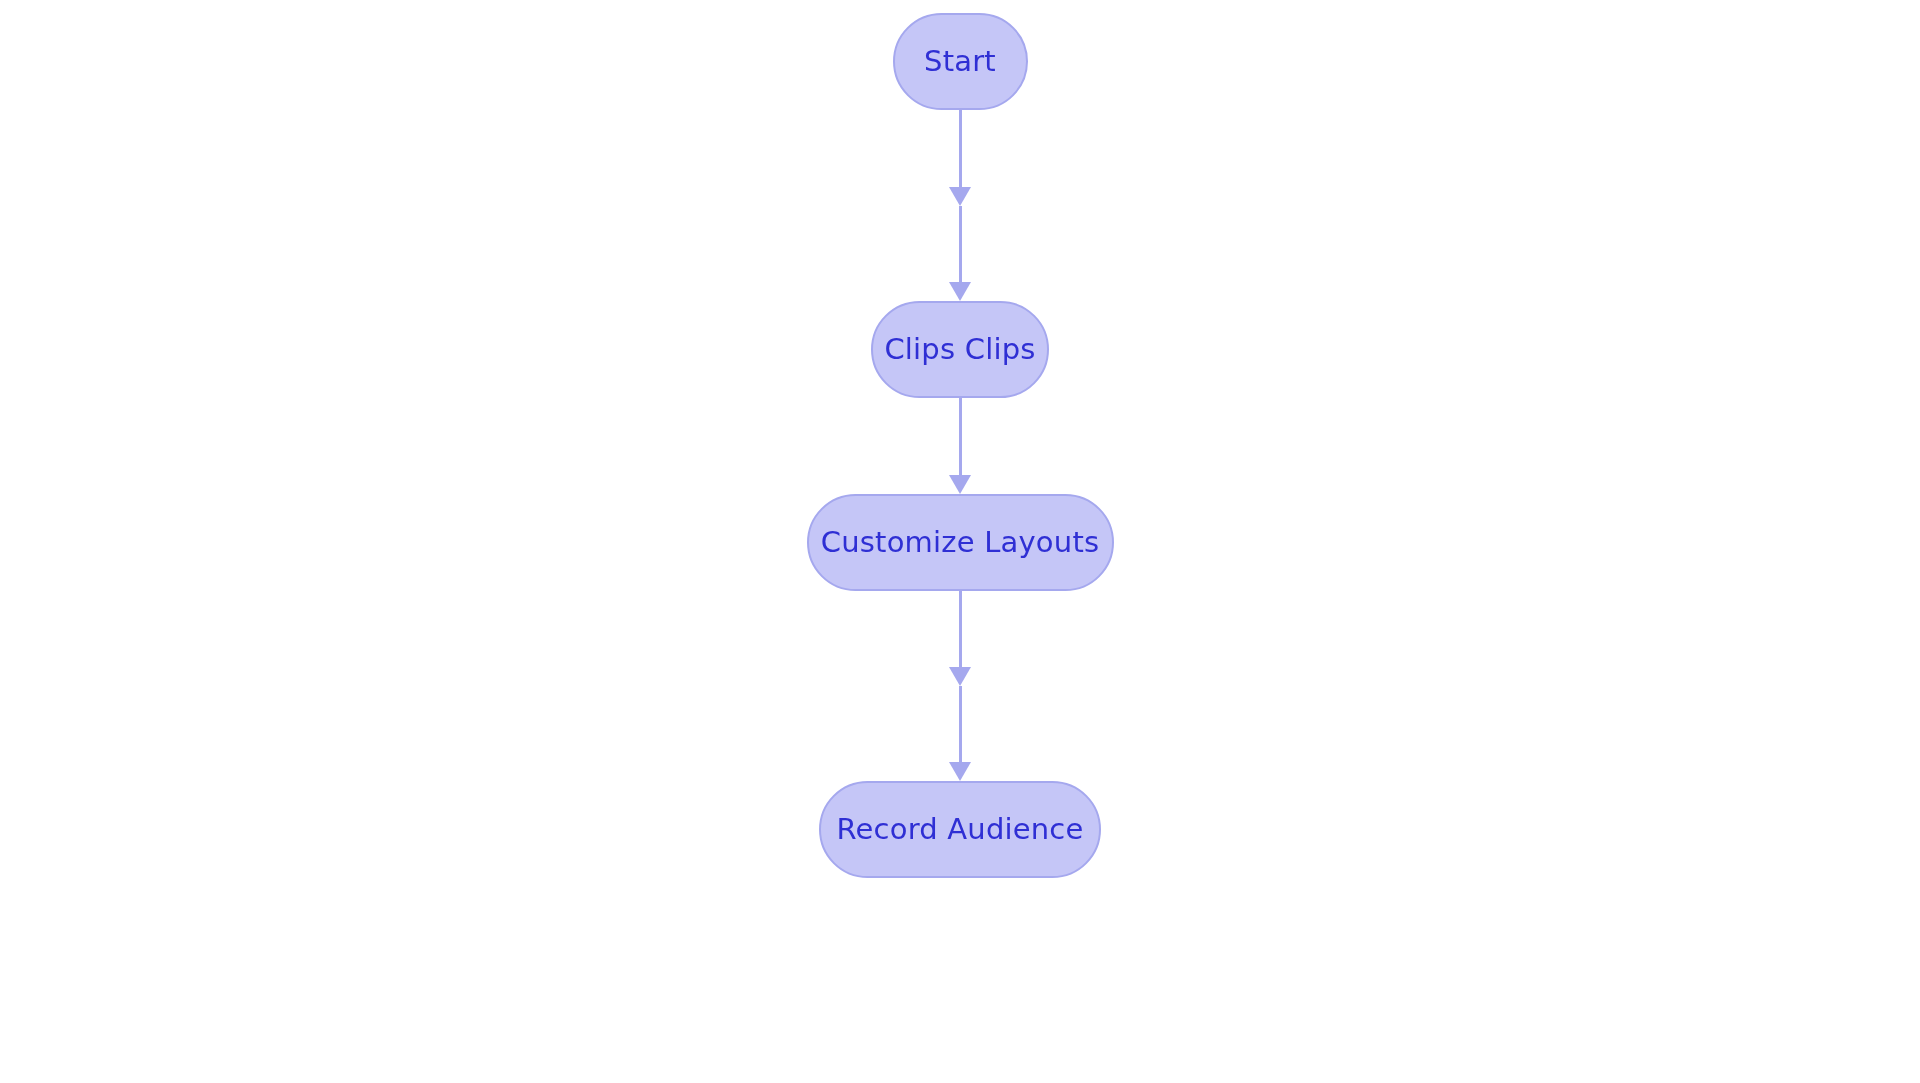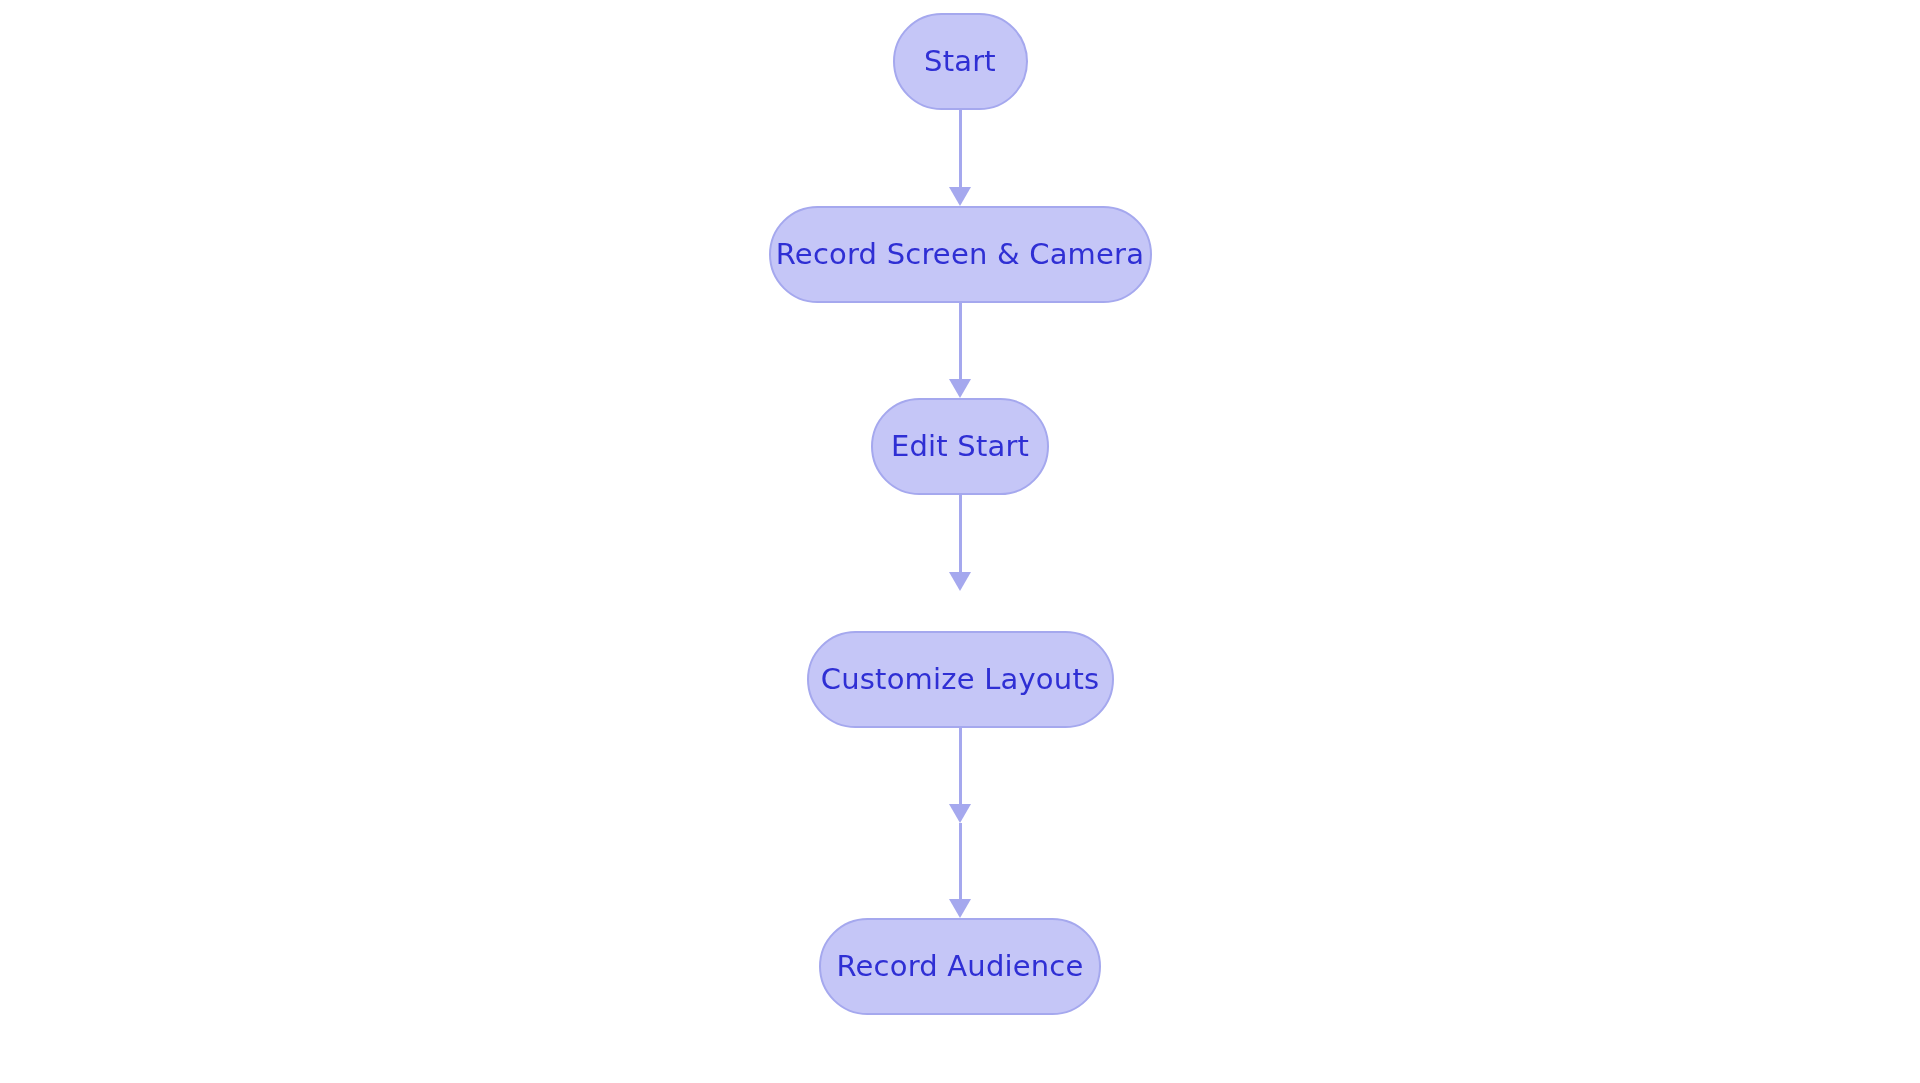--- a/index.html
+++ b/index.html
@@ -54,21 +54,21 @@
 
   .node-label {
     display: block;
     line-height: 1;
   }
 
   
   .node.w-start      { width: 135px; }
   .node.w-record     { width: 383px; }
   .node.w-edit       { width: 178px; }
-  .node.w-customize  { width: 307px; margin-top: 40px; }
+  .node.w-customize  { width: 307px; }
   .node.w-share      { width: 245px; }
   .node.w-engage     { width: 282px; }
 
   
   .connector {
     position: relative;
     width: 26px;
     display: flex;
     flex-direction: column;
     align-items: center;
@@ -106,31 +106,28 @@
 
     <div class="node w-start">
       <span class="node-label">Start</span>
     </div>
 
     <div class="connector gap-1">
       <div class="edge-line"></div>
       <div class="arrow-head"></div>
     </div>
 
-    <div class="node w-record">
-      <span class="node-label">Record Screen &amp; Camera</span>
-    </div>
 
     <div class="connector gap-2">
       <div class="edge-line"></div>
       <div class="arrow-head"></div>
     </div>
 
     <div class="node w-edit">
-      <span class="node-label">Edit Start</span>
+      <span class="node-label">Clips Clips</span>
     </div>
 
     <div class="connector gap-3">
       <div class="edge-line"></div>
       <div class="arrow-head"></div>
     </div>
 
     <div class="node w-customize">
       <span class="node-label">Customize Layouts</span>
     </div>

